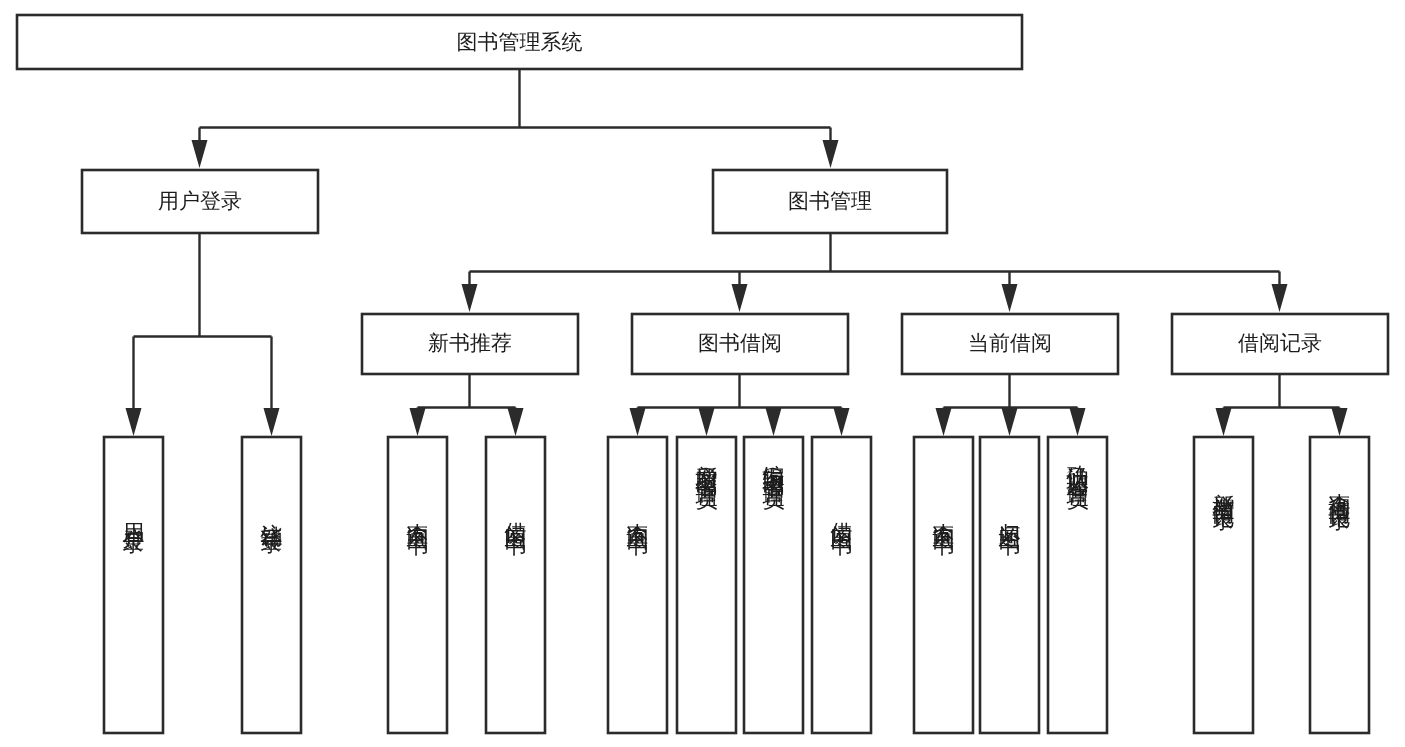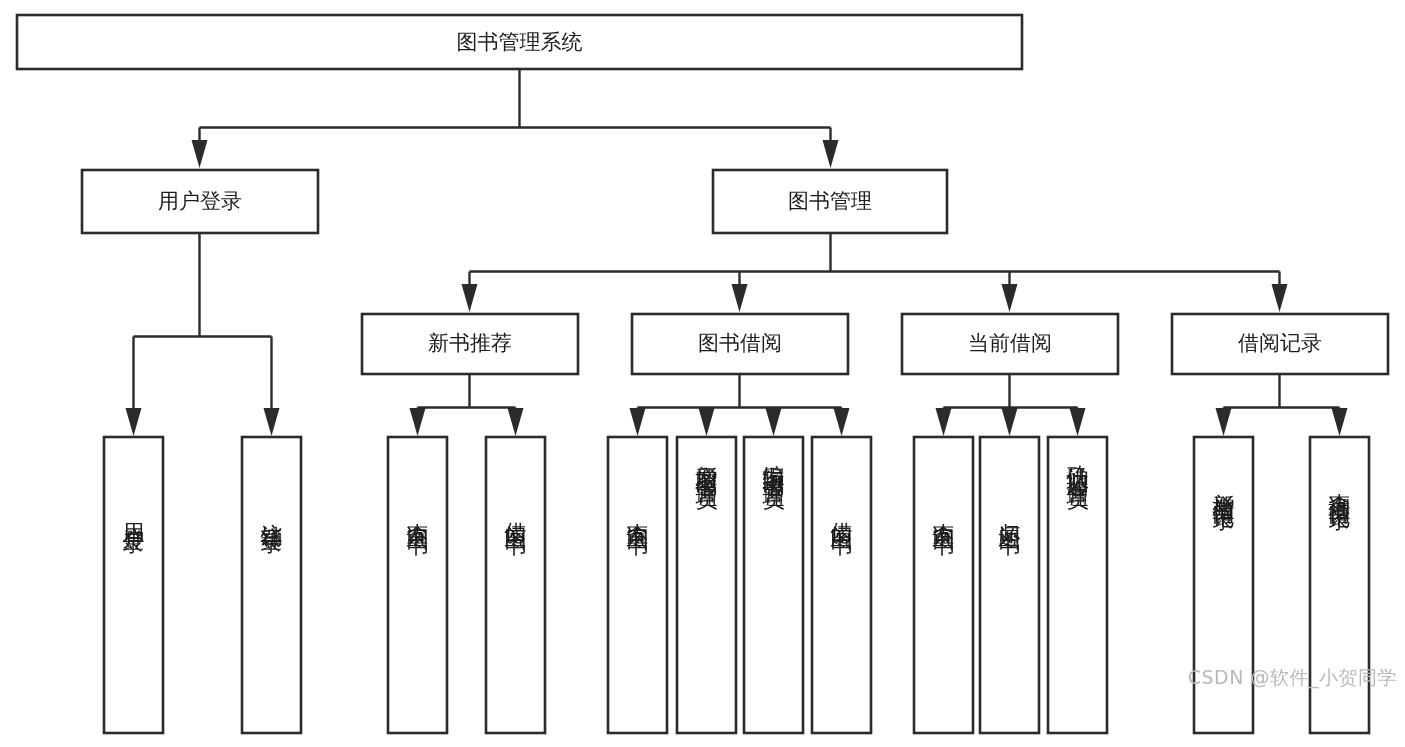--- a/index.html
+++ b/index.html
@@ -230,14 +230,13 @@
     <span class="vlabel">确认归还（管理员）</span>
   </div>
 
   <div class="vlabel-wrap" style="left:1194px; top:475px; width:59px; height:258px;">
     <span class="vlabel">新增借阅记录</span>
   </div>
   <div class="vlabel-wrap" style="left:1310px; top:475px; width:59px; height:258px;">
     <span class="vlabel">查询借阅记录</span>
   </div>
 
-  <div class="watermark">CSDN @软件_小贺同学</div>
 </div>
 
 </body></html>

